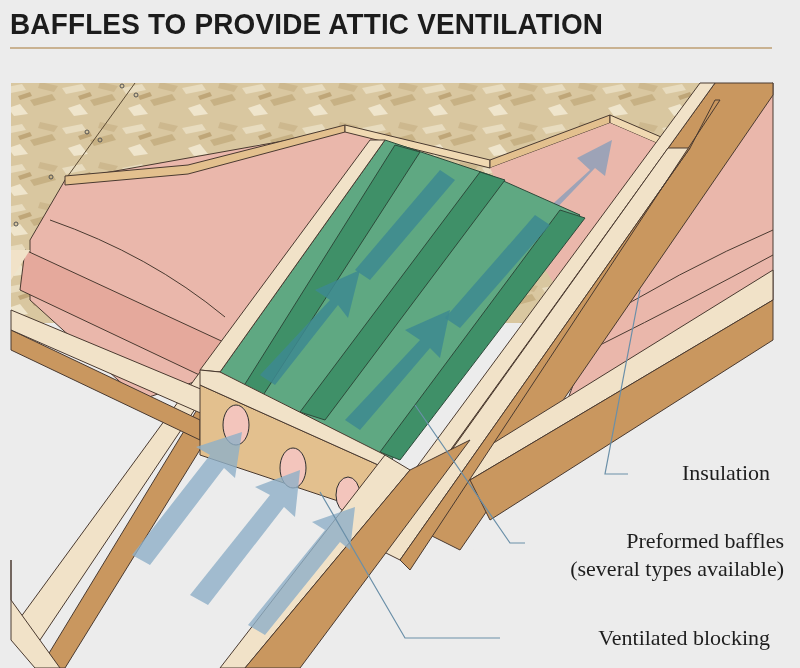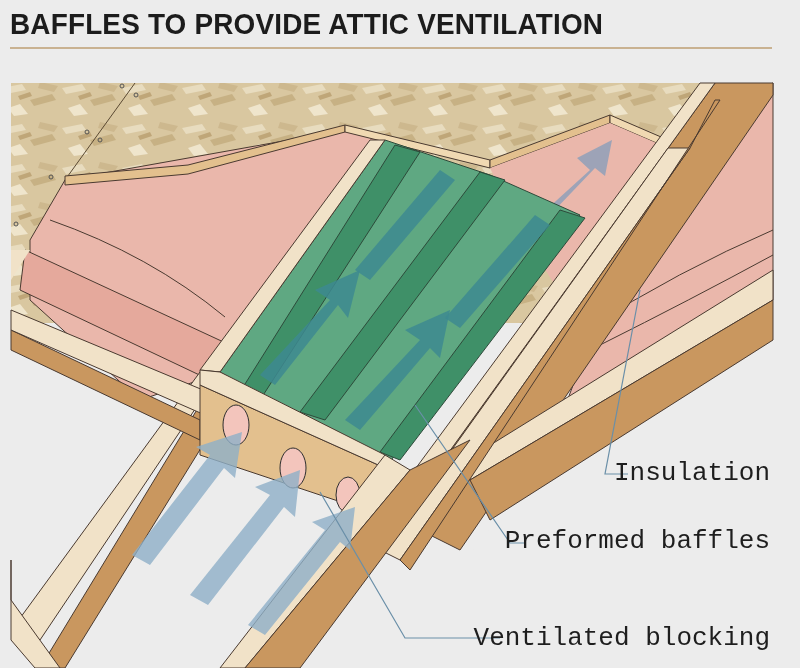--- a/index.html
+++ b/index.html
@@ -16,25 +16,25 @@
     color: #1c1c1c; transform: scaleX(0.93); transform-origin: left center;
     white-space: nowrap; line-height: 44px;
   }
   .title-rule {
     position: absolute; left: 10px; top: 47px; width: 762px; height: 2px;
     background: #c9b291;
   }
   svg.scene { position: absolute; left: 0; top: 0; }
   .label {
     position: absolute; color: #1e1e1e;
-    font-family: Liberation Mono, monospace;
-    font-size: 26px; line-height: 28px; text-align: right; white-space: nowrap;
+    font-family: Liberation Serif, serif;
+    font-size: 22px; line-height: 28px; text-align: right; white-space: nowrap;
   }
   .lbl-insulation { right: 30px; top: 459px; }
-  .lbl-baffles { right: 30px; top: 527px; }
+  .lbl-baffles { right: 16px; top: 527px; }
   .lbl-blocking { right: 30px; top: 624px; margin-left: 36px; }
 </style>
 </head>
 <body>
 
 <div class="title">BAFFLES TO PROVIDE ATTIC VENTILATION</div>
 <div class="title-rule"></div>
 
 <svg class="scene" width="800" height="668" viewBox="0 0 800 668">
   <defs>
@@ -136,14 +136,15 @@
   <g fill="none" stroke="#6a8fa8" stroke-width="1.2">
     <polyline points="640,290 605,474 628,474"></polyline>
     <polyline points="415,405 510,543 525,543"></polyline>
     <polyline points="320,492 405,638 500,638"></polyline>
   </g>
 </svg>
 
 <div class="label lbl-insulation">Insulation</div>
 <div class="label lbl-baffles">
   <div>Preformed baffles</div>
+  <div>(several types available)</div>
 </div>
 <div class="label lbl-blocking">Ventilated blocking</div>
 
 </body></html>

